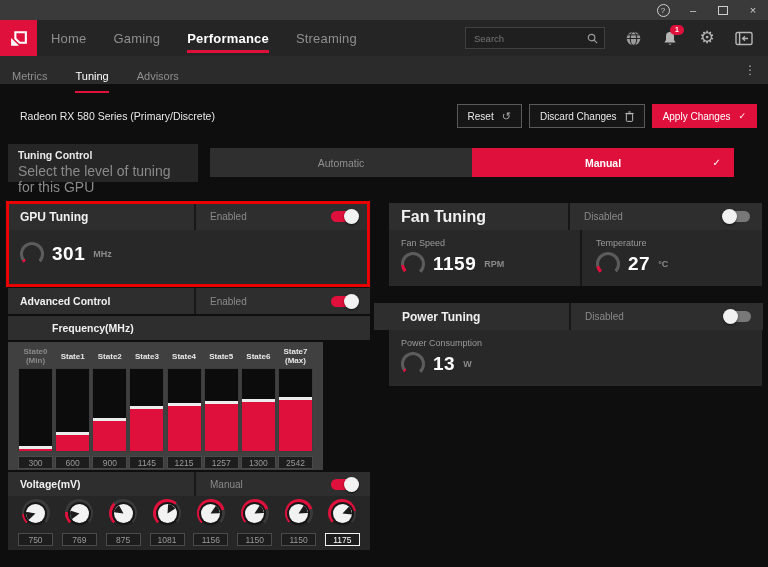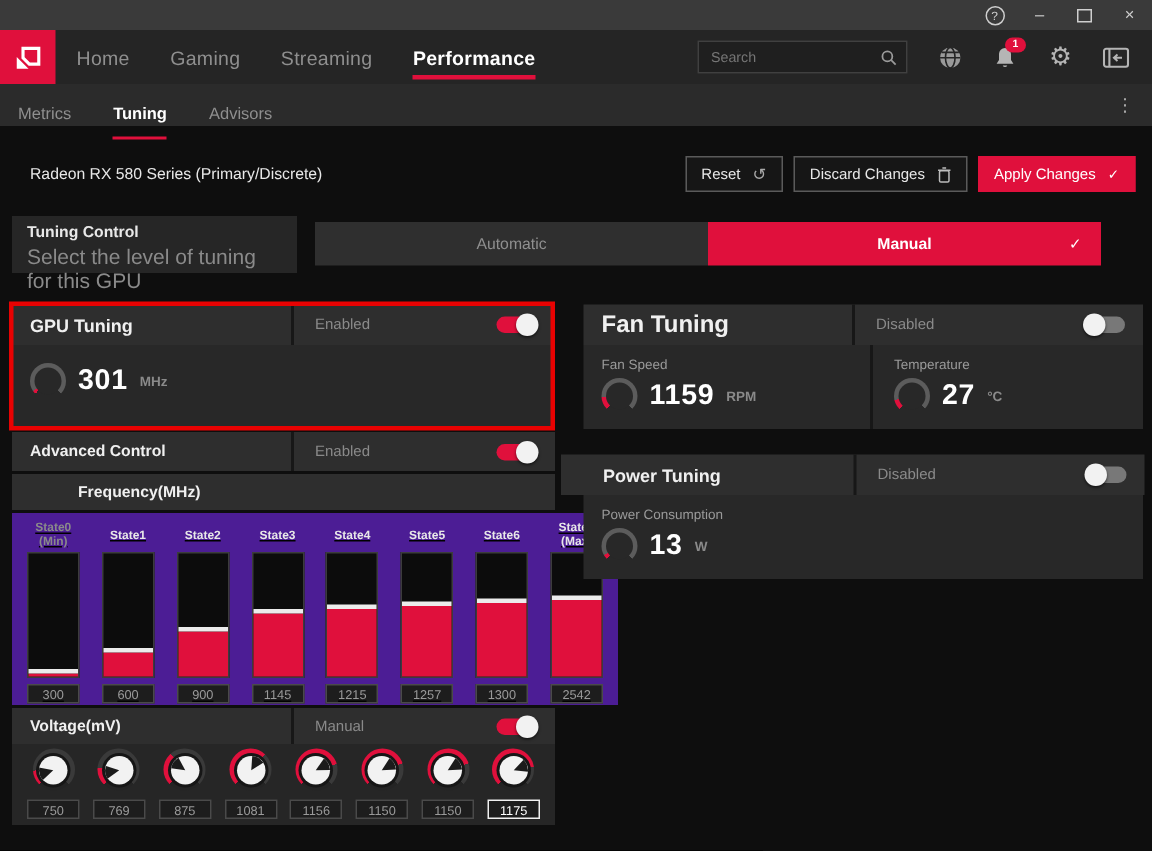--- a/index.html
+++ b/index.html
@@ -33,21 +33,21 @@
            width:18px;height:18px;cursor:pointer;}
   .badge{position:absolute;top:-4px;right:-5px;min-width:10px;height:10px;border-radius:6px;
          background:var(--accent);color:#fff;font-size:7px;line-height:10px;text-align:center;
          padding:0 2px;font-weight:bold;}
   .gear-glyph{color:#b5b5b5;font-size:17px;line-height:18px;}
   
   .subnav{position:absolute;left:0;top:56px;width:768px;height:28px;background:#2b2b2b;
           display:flex;align-items:center;padding-left:12px;gap:28px;box-sizing:border-box;}
   .subtab{color:#8f8f8f;font-size:11px;height:40px;display:flex;align-items:center;
           position:relative;cursor:pointer;}
-  .subtab.active{color:#fff;font-weight:bold;text-align:center;}
+  .subtab.active{color:#fff;font-weight:normal;text-align:center;}
   .subtab.active::after{content:'';position:absolute;left:0;right:0;bottom:3px;height:2.5px;
           background:var(--accent);}
   .kebab{margin-left:auto;margin-right:10px;color:#b0b0b0;font-size:12px;cursor:pointer;
          width:16px;text-align:center;}
   
   .device-title{position:absolute;left:20px;top:110px;color:#e8e8e8;font-size:10.5px;}
   .toolbar-btns{position:absolute;right:11px;top:104px;display:flex;gap:7px;}
   .tbtn{height:24px;box-sizing:border-box;border:1px solid #5a5a5a;background:#161616;
         color:#e8e8e8;font-size:10px;display:flex;align-items:center;justify-content:center;
         gap:8px;padding:0 10px;cursor:pointer;}
@@ -77,22 +77,22 @@
   .toggle.on{background:var(--accent);}
   .toggle.on::after{left:auto;right:-1px;}
   .body-row{position:absolute;background:#282828;box-sizing:border-box;}
   .small-label{color:#9a9a9a;font-size:9px;}
   .readout{display:flex;align-items:center;gap:8px;margin-top:4px;}
   .gauge{position:relative;width:24px;height:24px;border-radius:50%;flex:none;}
   .gauge::after{content:'';position:absolute;inset:3px;border-radius:50%;background:#282828;}
   .big-val{color:#fff;font-size:19px;font-weight:bold;letter-spacing:.5px;}
   .unit{color:#8a8a8a;font-size:9px;font-weight:bold;}
   
-  .chart{position:absolute;left:8px;top:342px;width:404px;height:128px;background:#4c1d95;
-         box-sizing:border-box;padding:2px 10px 0 10px;text-decoration:underline;}
+  .chart{position:absolute;left:8px;top:342px;width:315px;height:128px;background:#404040;
+         box-sizing:border-box;padding:2px 10px 0 10px;}
   .chart-labels{display:flex;justify-content:space-between;height:24px;}
   .chart-labels .cl{width:35px;display:flex;flex-direction:column;align-items:center;
          justify-content:center;color:#e8e8e8;font-size:8px;font-weight:bold;line-height:9px;
          text-align:center;}
   .chart-labels .cl.muted{color:#8a8a8a;}
   .tracks{display:flex;justify-content:space-between;height:84px;}
   .track{width:35px;height:84px;background:#0c0c0c;border:1px solid #3c3c3c;
          box-sizing:border-box;position:relative;cursor:pointer;}
   .fill{position:absolute;left:0;right:0;bottom:0;background:var(--accent);}
   .handle{position:absolute;left:0;right:0;height:3px;background:#ececec;}
@@ -135,22 +135,22 @@
   <div class="navbar">
     <div class="logo">
       <svg width="21" height="21" viewBox="0 0 20 20">
         <path d="M7 4 H17 V14 H11 L7 10 Z" fill="none" stroke="#fff" stroke-width="2"></path>
         <path d="M3 17 L3 9.5 L10.5 17 Z" fill="#fff"></path>
       </svg>
     </div>
     <div class="nav-items" id="nav-items">
         <div class="nav-item">Home</div>
         <div class="nav-item">Gaming</div>
+        <div class="nav-item active">Performance</div>
         <div class="nav-item">Streaming</div>
-        <div class="nav-item active">Performance</div>
       </div>
     <div class="nav-right">
       <div class="searchbox">
         <input placeholder="Search" style="">
         <svg width="11" height="11" viewBox="0 0 12 12">
           <circle cx="5" cy="5" r="3.6" fill="none" stroke="#9a9a9a" stroke-width="1.3"></circle>
           <line x1="7.8" y1="7.8" x2="11" y2="11" stroke="#9a9a9a" stroke-width="1.3"></line>
         </svg>
       </div>
       <div class="nav-ico">

